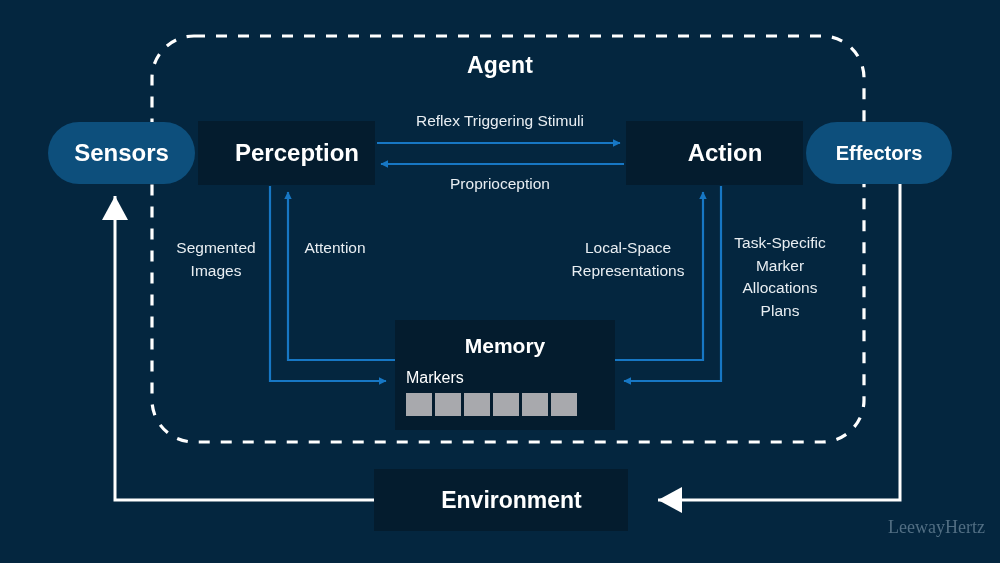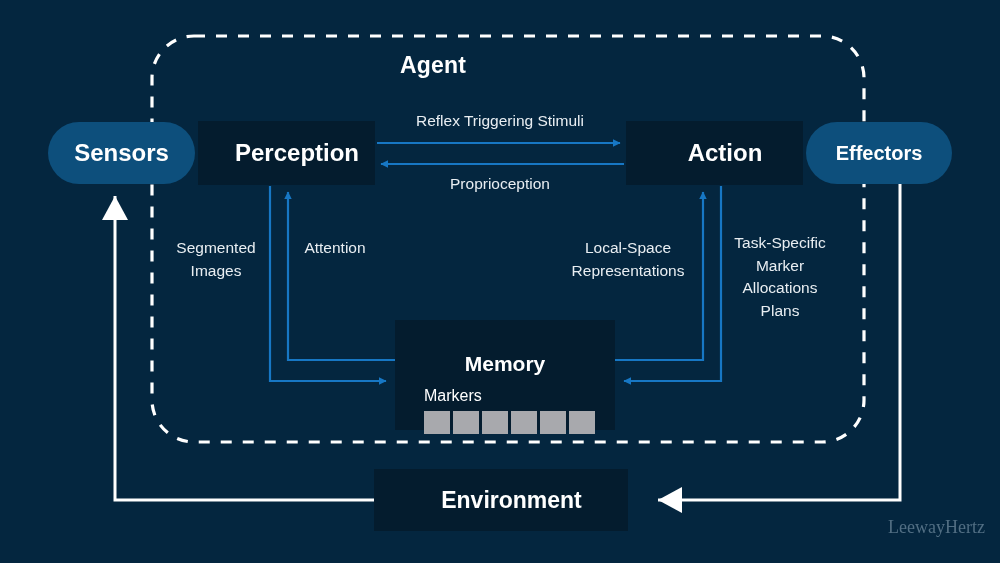--- a/index.html
+++ b/index.html
@@ -37,20 +37,21 @@
   }
   .pill {
     background: #0d4f7c;
     border-radius: 999px;
   }
   #agent-title {
     position: absolute;
     left: 400px;
     top: 52px;
     width: 200px;
+    text-align: center;
     color: #ffffff;
     font-size: 23px;
     font-weight: bold;
     letter-spacing: .2px;
   }
   #node-sensors {
     left: 48px; top: 122px; width: 147px; height: 62px;
     font-size: 24px;
   }
   #node-perception {
@@ -65,21 +66,21 @@
     left: 806px; top: 122px; width: 146px; height: 62px;
     font-size: 20px;
   }
   #node-environment {
     left: 374px; top: 469px; width: 254px; height: 62px;
     font-size: 23px;
   }
   #node-memory {
     left: 395px; top: 320px; width: 220px; height: 110px;
     display: block;
-    padding: 18px;
+    padding: 0;
   }
   #memory-title {
     text-align: center;
     color: #ffffff;
     font-size: 21px;
     font-weight: bold;
     margin-top: 14px;
   }
   #markers-label {
     color: #ffffff;

